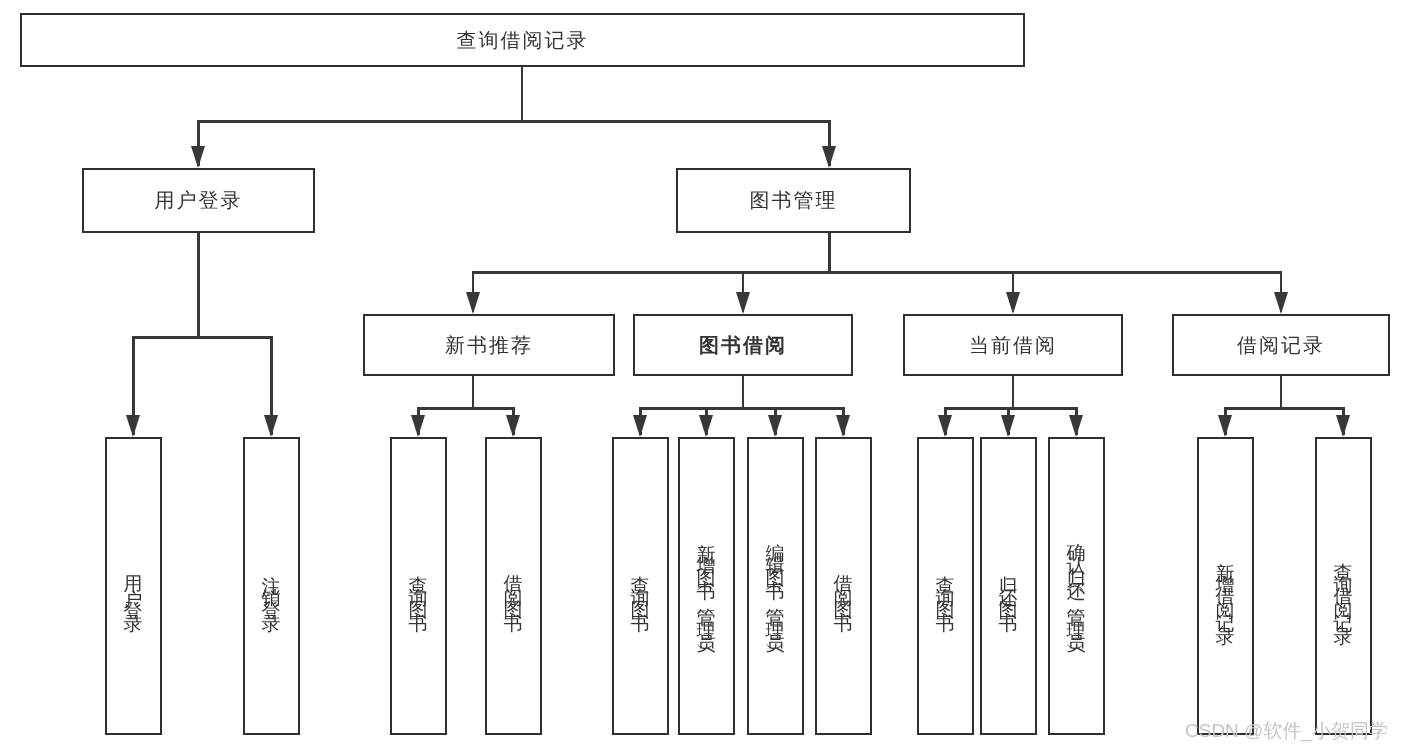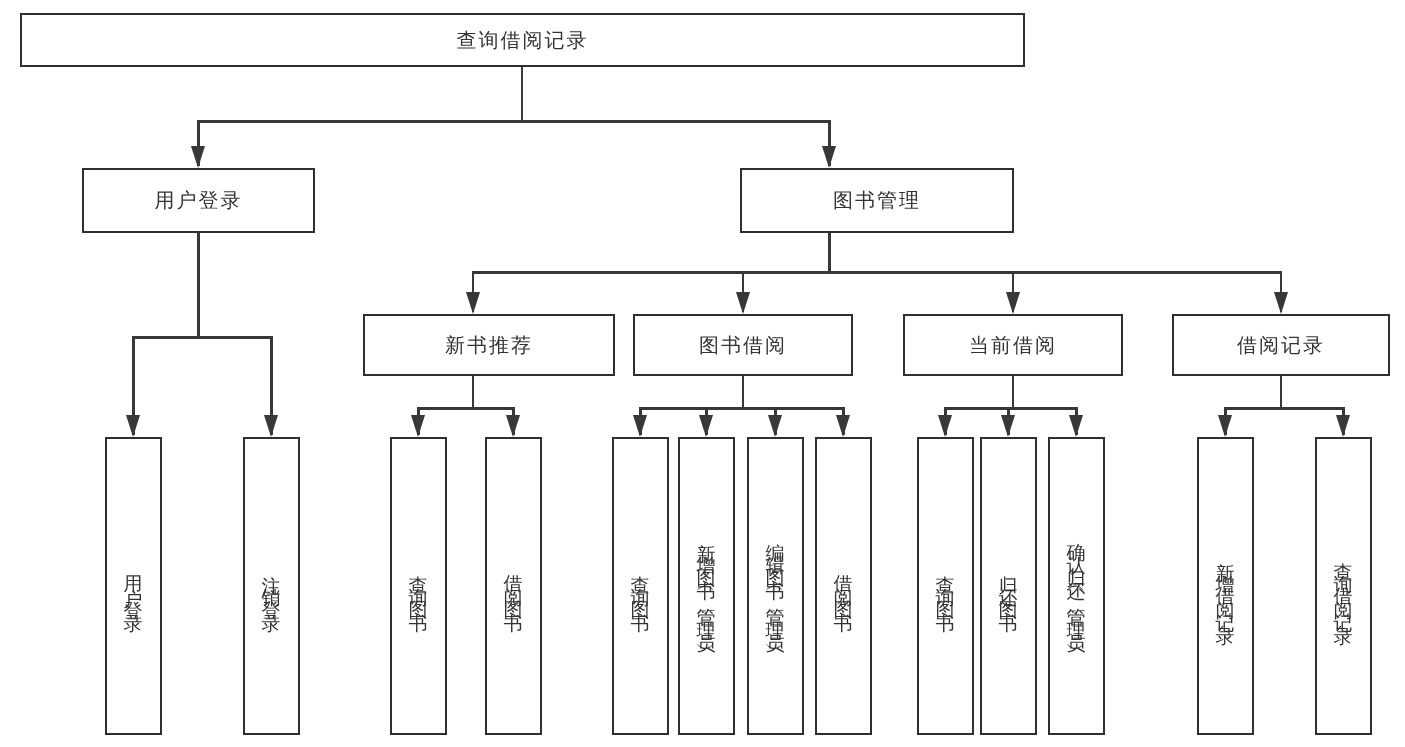--- a/index.html
+++ b/index.html
@@ -57,23 +57,23 @@
     position: absolute;
     width: 0;
     height: 0;
     border-left: 7.5px solid transparent;
     border-right: 7.5px solid transparent;
     border-top: 22px solid #383838;
   }
   
   #n-root    { left: 20px;  top: 13px;  width: 1005px; height: 54px; }
   #n-user    { left: 82px;  top: 168px; width: 233px;  height: 65px; }
-  #n-mgmt    { left: 740px; top: 168px; width: 274px;  height: 65px; }
+  #n-mgmt    { left: 676px; top: 168px; width: 235px;  height: 65px; }
   #n-newbook { left: 363px; top: 314px; width: 252px;  height: 62px; }
-  #n-borrow  { left: 633px; top: 314px; width: 220px;  height: 62px; }
+  #n-borrow  { left: 633px; top: 314px; width: 220px;  height: 62px; font-weight: bold; }
   #n-current { left: 903px; top: 314px; width: 220px;  height: 62px; }
   #n-records { left: 1172px;top: 314px; width: 218px;  height: 62px; }
   #lf-1  { left: 105px;  }
   #lf-2  { left: 243px;  }
   #lf-3  { left: 390px;  }
   #lf-4  { left: 485px;  }
   #lf-5  { left: 612px;  }
   #lf-6  { left: 678px;  }
   #lf-7  { left: 747px;  }
   #lf-8  { left: 815px;  }
@@ -214,14 +214,15 @@
   <div class="node leaf" id="lf-11">
     <span class="vlabel">确认归还（管理员）</span>
   </div>
   <div class="node leaf" id="lf-12">
     <span class="vlabel">新增借阅记录</span>
   </div>
   <div class="node leaf" id="lf-13">
     <span class="vlabel">查询借阅记录</span>
   </div>
 
+  <div class="watermark">CSDN @软件_小贺同学</div>
 
 </div>
 
 </body></html>

